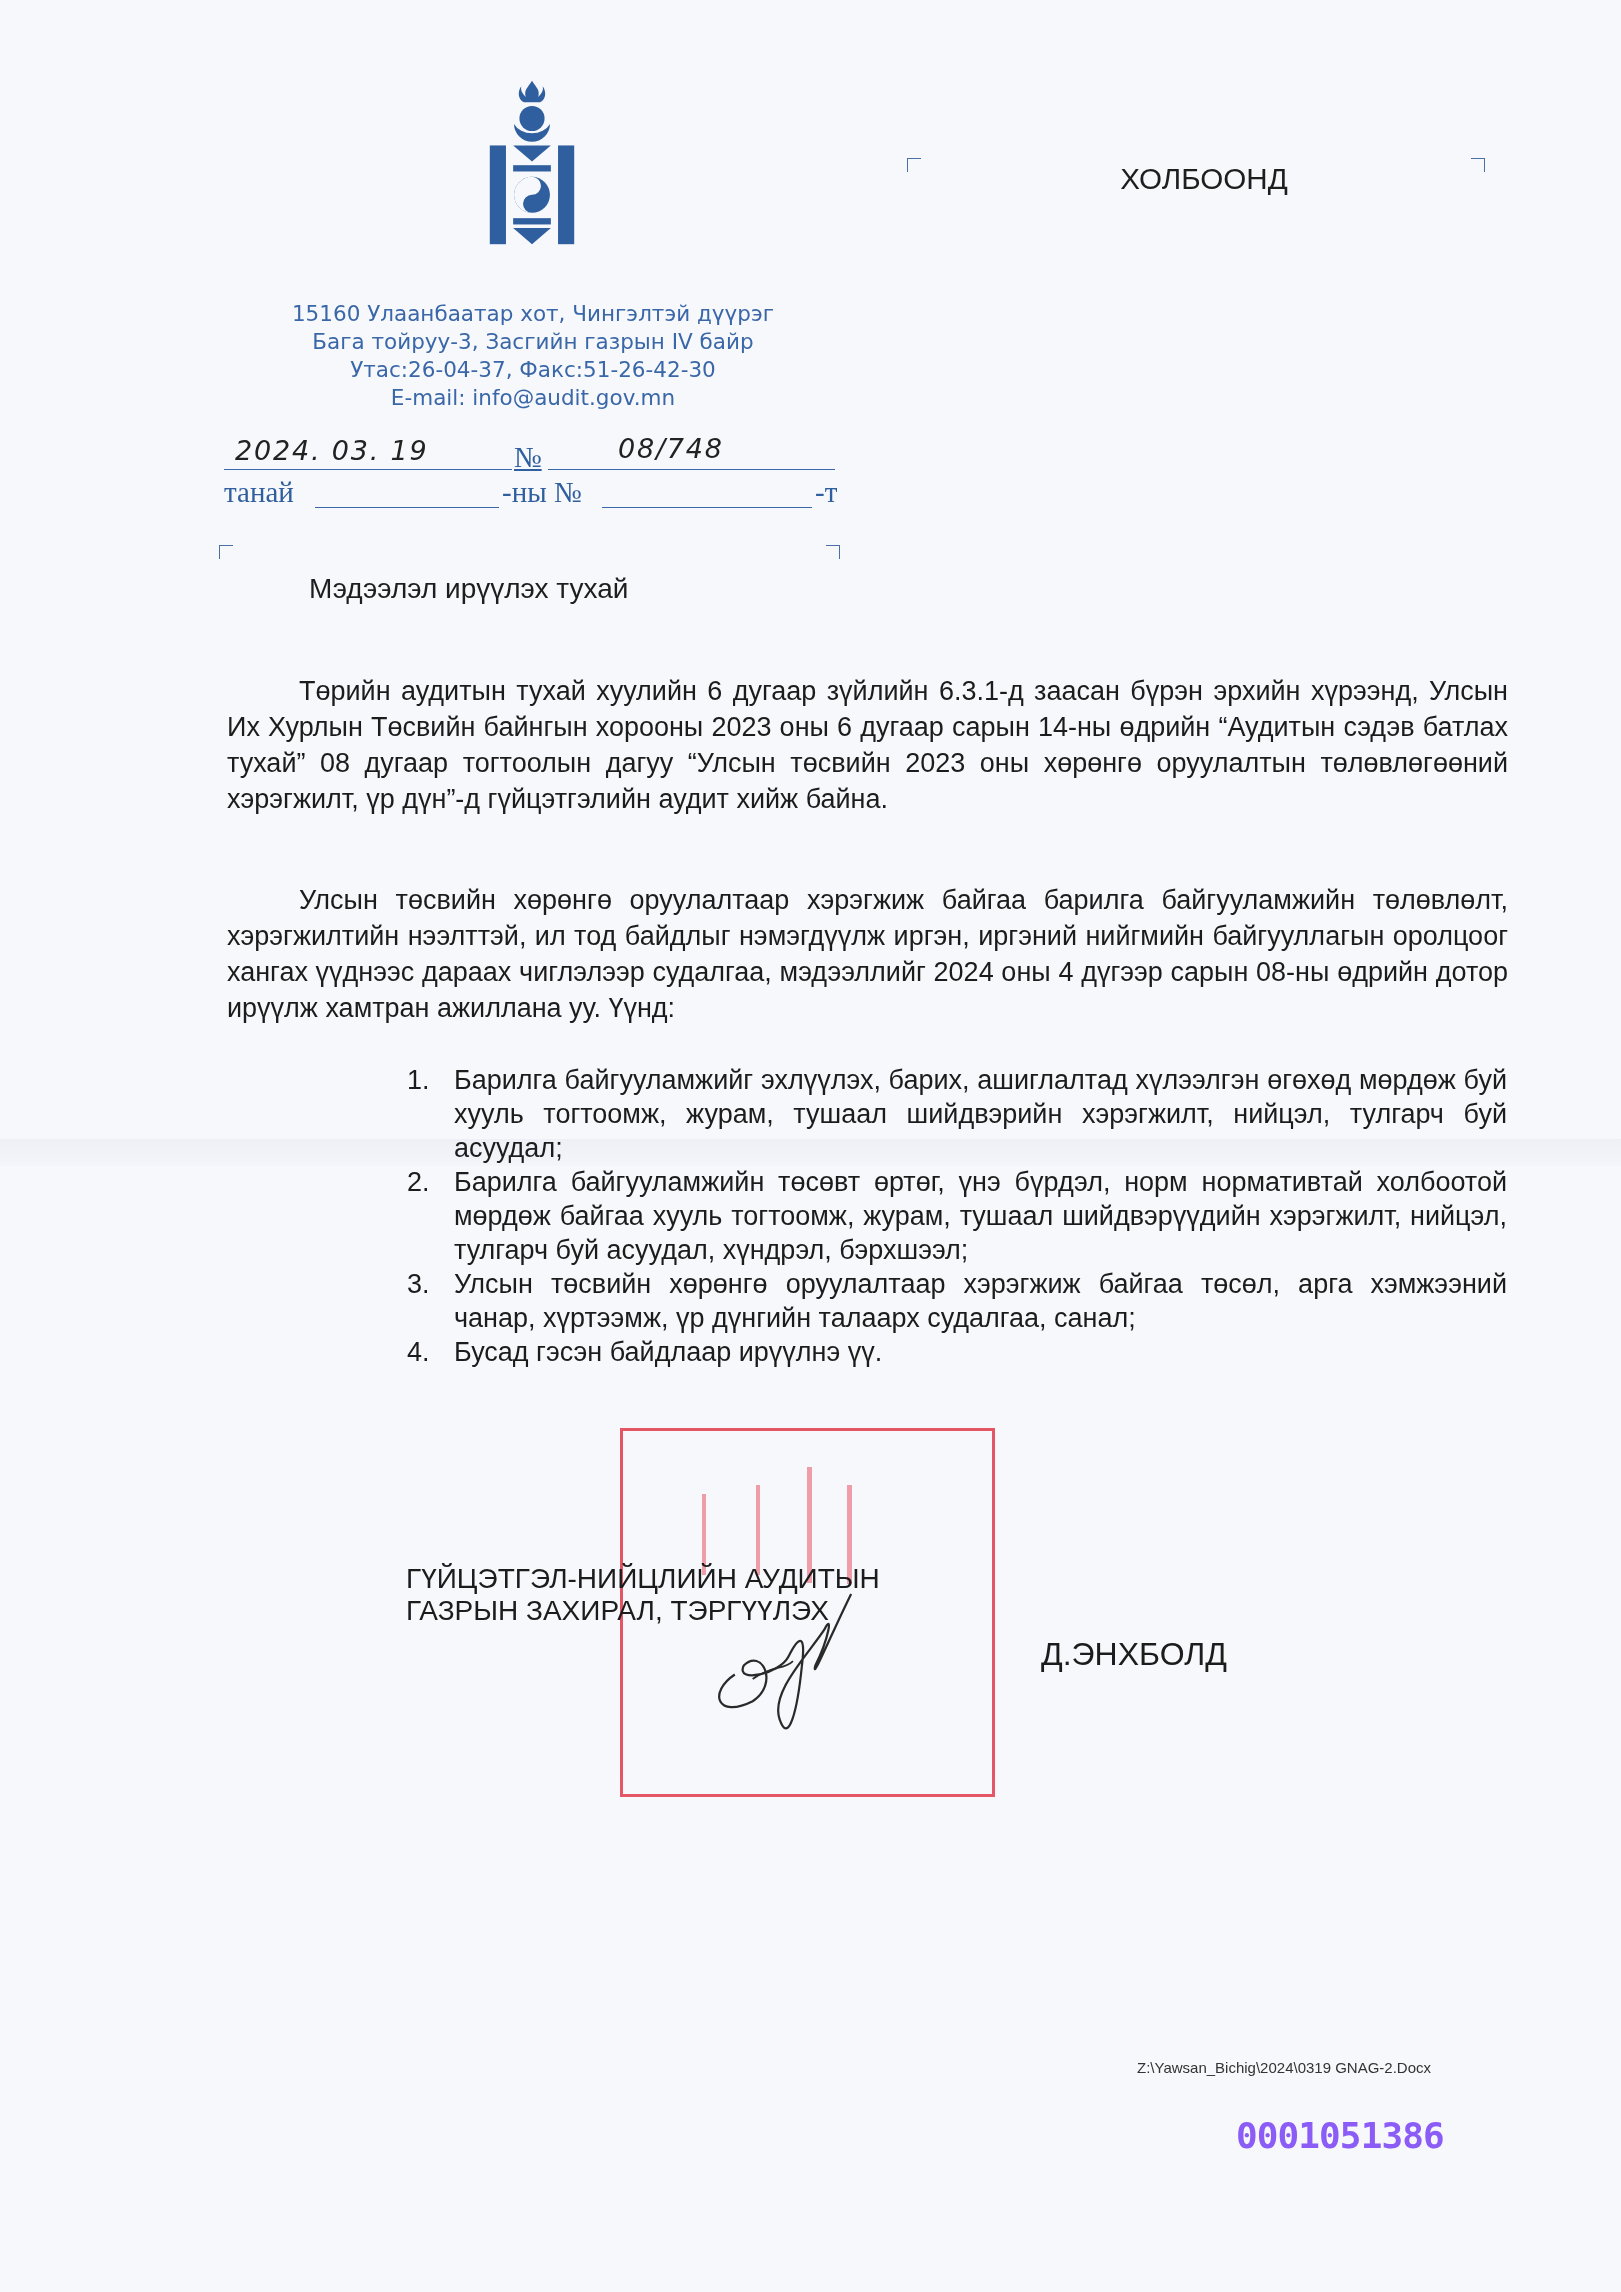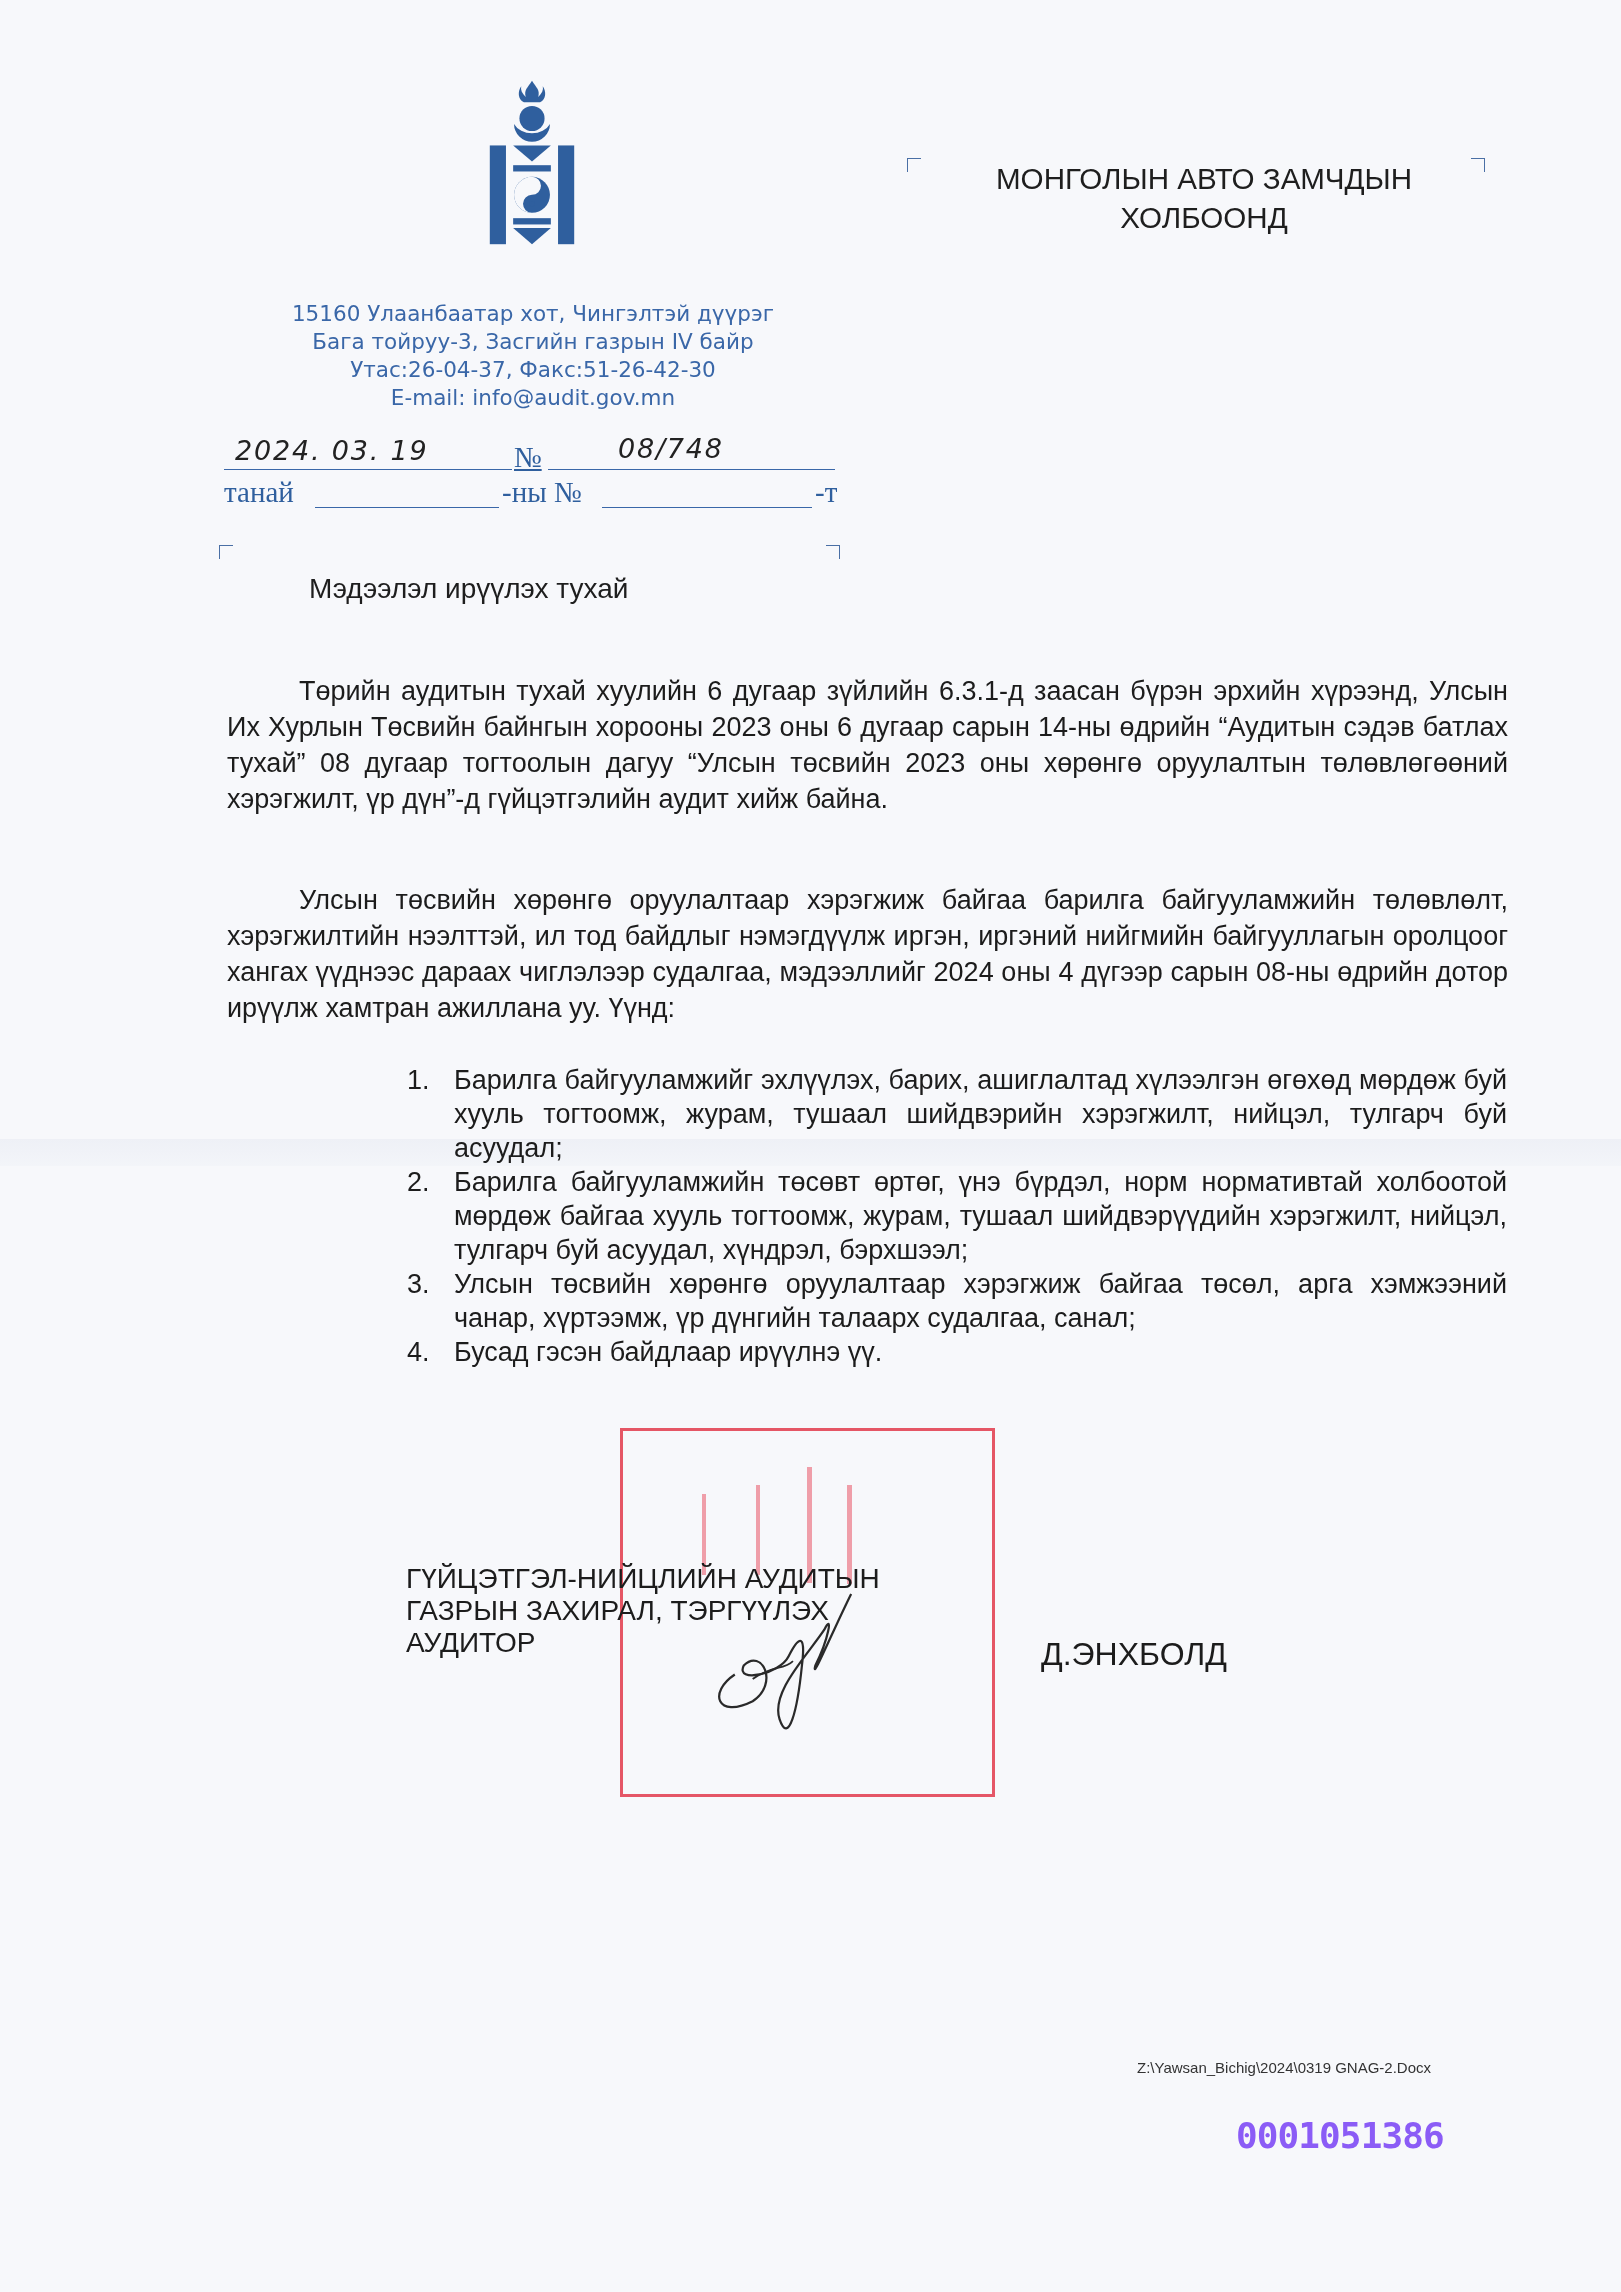--- a/index.html
+++ b/index.html
@@ -80,21 +80,20 @@
   <div class="org-addr">
     <div>15160 Улаанбаатар хот, Чингэлтэй дүүрэг</div>
     <div>Бага тойруу-3, Засгийн газрын IV байр</div>
     <div>Утас:26-04-37, Факс:51-26-42-30</div>
     <div>E-mail: info@audit.gov.mn</div>
   </div>
 
   <div class="bracket br-tl" style="left:907px;top:158px;"></div>
   <div class="bracket br-tr" style="left:1471px;top:158px;"></div>
   <div class="recipient">
-    <div>МОНГОЛЫН АВТО ЗАМЧДЫН</div>
     <div>ХОЛБООНД</div>
   </div>
 
   <div class="hand" style="left:235px;top:435px;text-align:right;">2024. 03. 19</div>
   <div class="uline" style="left:224px;top:469px;width:288px;"></div>
   <div class="refrow" style="left:514px;top:441px;text-decoration:underline;">№</div>
   <div class="hand" style="left:618px;top:433px;">08/748</div>
   <div class="uline" style="left:548px;top:469px;width:287px;"></div>
 
   <div class="refrow" style="left:224px;top:476px;">танай</div>
@@ -125,20 +124,19 @@
   </div>
 
   <svg class="sig" viewBox="0 0 200 200">
     <path d="M40 110 C10 130 20 160 60 140 C90 120 70 80 50 100 C40 120 90 110 100 90 C110 70 120 60 115 100 C110 150 100 190 90 160 C80 130 120 90 140 60 C150 40 145 70 130 100 C125 120 150 60 170 20" fill="none" stroke="#2a2a2a" stroke-width="2.5"></path>
     <path d="M60 115 C80 100 95 105 105 95" fill="none" stroke="#2a2a2a" stroke-width="2"></path>
   </svg>
 
   <div class="signer">
     <div>ГҮЙЦЭТГЭЛ-НИЙЦЛИЙН АУДИТЫН</div>
     <div>ГАЗРЫН ЗАХИРАЛ, ТЭРГҮҮЛЭХ</div>
-    <div>АУДИТОР</div>
   </div>
   <div class="signer-name">Д.ЭНХБОЛД</div>
 
   <div class="filepath">Z:\Yawsan_Bichig\2024\0319 GNAG-2.Docx</div>
   <div class="serial">0001051386</div>
 </div>
 
 
 </body></html>

